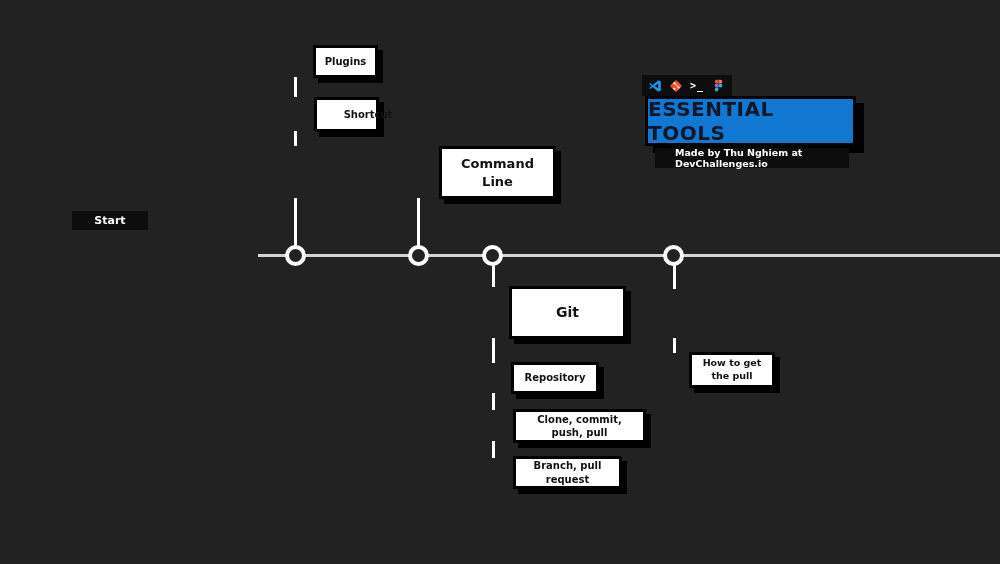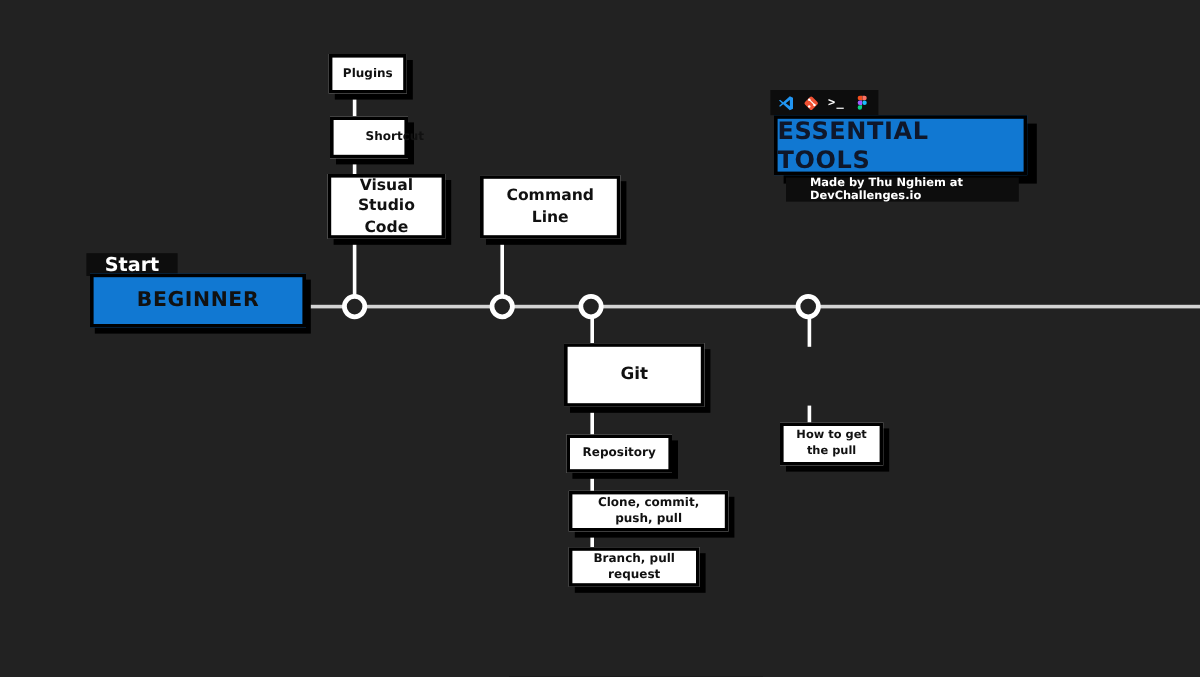--- a/index.html
+++ b/index.html
@@ -21,39 +21,40 @@
     position:absolute;
     background:#ffffff;
     border:3px solid #000;
     box-shadow:5px 5px 0 #000;
     display:flex;align-items:center;justify-content:center;
     text-align:center;
     font-weight:bold;color:#111;
     box-sizing:border-box;
     line-height:1.35;
     padding:2px 4px;
+    margin-left:39px;
   }
   .small{font-size:10px;}
   .mid{font-size:13px;}
   .vline{position:absolute;width:3px;background:var(--connector);}
   .hline{position:absolute;height:3px;background:var(--line);}
   .circle{
     position:absolute;
     width:13px;height:13px;
     border:4px solid #fff;border-radius:50%;
     background:var(--bg);
   }
   .tab{
     position:absolute;
     background:var(--ink);
     color:#fff;font-weight:bold;
     display:flex;align-items:center;justify-content:center;
     box-sizing:border-box;
   }
-  #start-tab{left:72px;top:211px;width:76px;height:19px;font-size:16px;}
+  #start-tab{left:72px;top:211px;width:76px;height:19px;font-size:11px;}
   #beginner-box{
     left:75px;top:228px;width:180px;height:45px;
     background:var(--accent);
     border:3px solid #000;box-shadow:4px 5px 0 #000;
     font-size:17px;letter-spacing:.5px;
   }
   
   #header-icons{left:642px;top:75px;width:90px;height:21px;gap:7px;padding:0 6px;justify-content:flex-start;}
   #essential-box{
     position:absolute;left:645px;top:96px;width:211px;height:50px;
@@ -97,32 +98,26 @@
   <div class="vline" style="left:673px;top:338px;height:15px;"></div>
 
   <div class="circle" style="left:285px;top:245px;"></div>
   <div class="circle" style="left:408px;top:245px;"></div>
   <div class="circle" style="left:482px;top:245px;"></div>
   <div class="circle" style="left:663px;top:245px;"></div>
 
   <div class="tab" id="start-tab">
     <span>Start</span>
   </div>
-  <div class="box" id="beginner-box">
-    <span>BEGINNER</span>
-  </div>
 
   <div class="box small" id="plugins-box">
     <span>Plugins</span>
   </div>
   <div class="box small" id="shortcut-box">
     <span>Shortcut</span>
-  </div>
-  <div class="box mid" id="vscode-box">
-    <span>Visual Studio Code</span>
   </div>
   <div class="box mid" id="command-box">
     <span>Command Line</span>
   </div>
 
   <div class="box" id="git-box">
     <span>Git</span>
   </div>
   <div class="box small" id="repository-box">
     <span>Repository</span>

